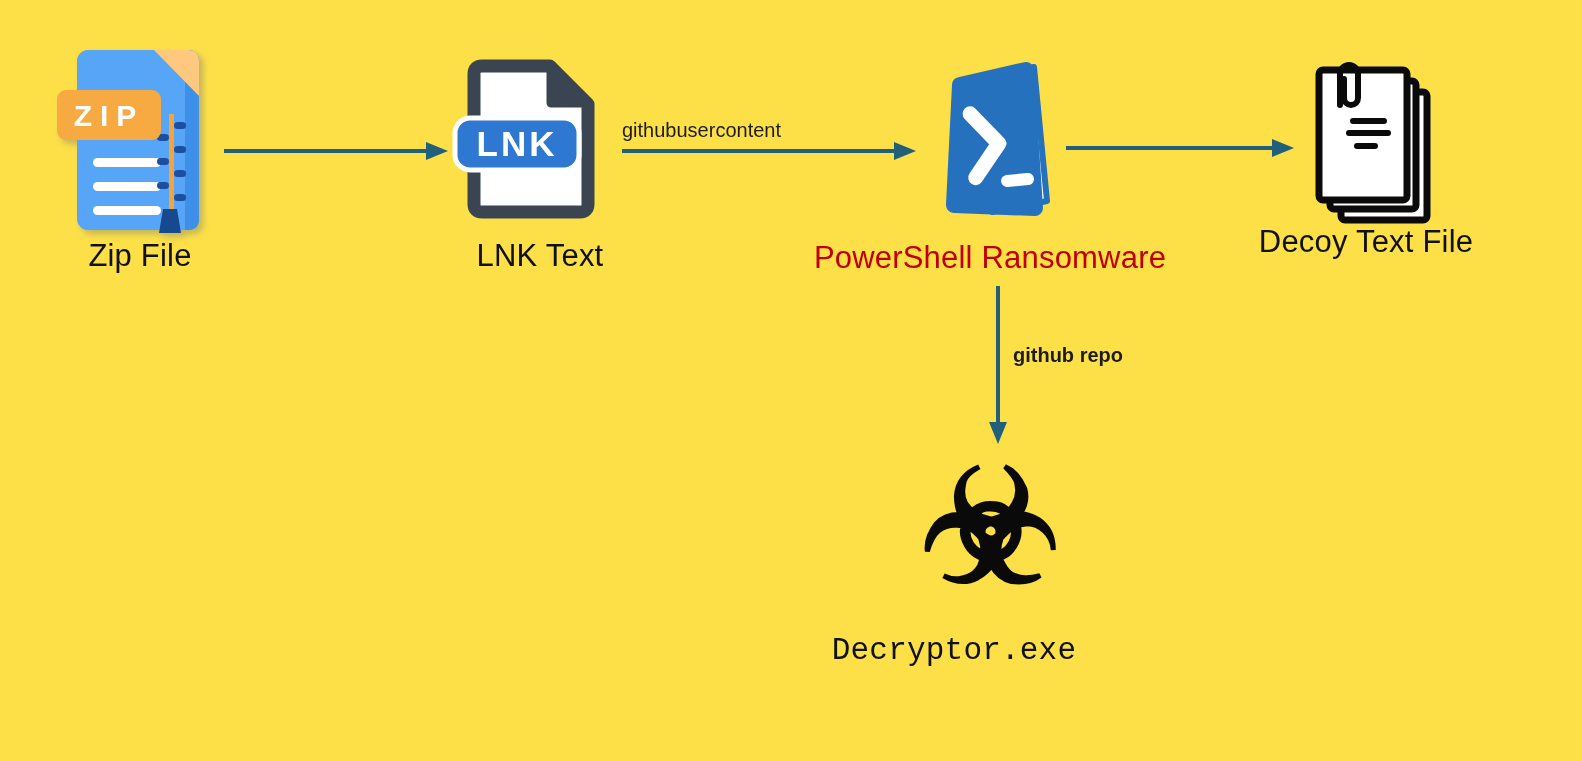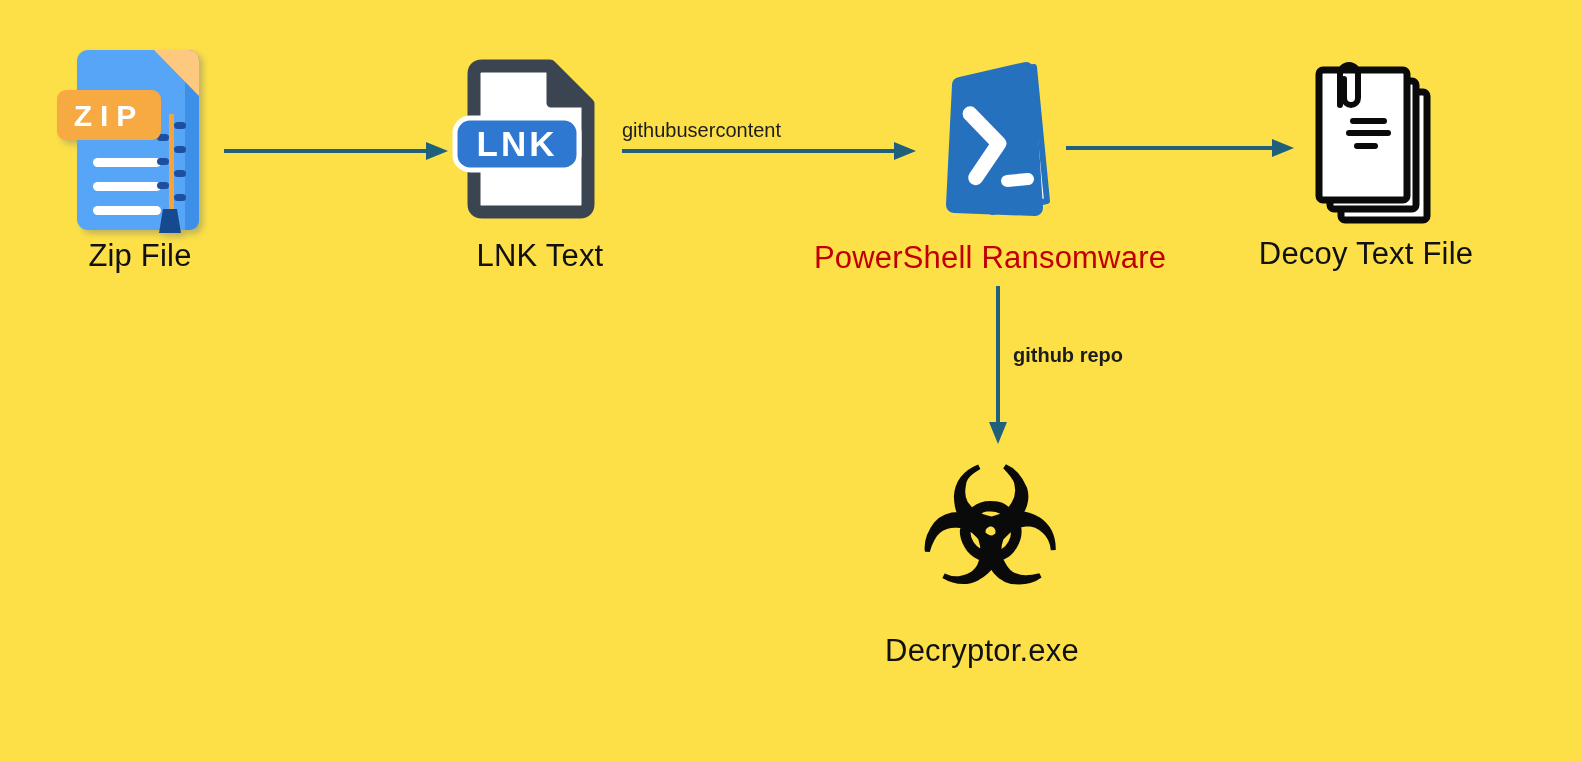--- a/index.html
+++ b/index.html
@@ -92,26 +92,26 @@
     <rect x="41" y="32" width="86" height="128" rx="4" fill="#ffffff" stroke="#0a0a0a" stroke-width="7"></rect>
     <rect x="30" y="21" width="86" height="128" rx="4" fill="#ffffff" stroke="#0a0a0a" stroke-width="7"></rect>
     <rect x="19" y="10" width="88" height="130" rx="4" fill="#ffffff" stroke="#0a0a0a" stroke-width="7"></rect>
     <g>
       <rect x="50" y="58" width="37" height="6" rx="3" fill="#0a0a0a"></rect>
       <rect x="46" y="70" width="45" height="6" rx="3" fill="#0a0a0a"></rect>
       <rect x="54" y="83" width="24" height="6" rx="3" fill="#0a0a0a"></rect>
     </g>
     <path d="M40 45 L40 14 a9 9 0 0 1 18 0 L58 38 a7 7 0 0 1 -14 0 L44 19" fill="none" stroke="#0a0a0a" stroke-width="6" stroke-linecap="round"></path>
   </svg>
-  <div class="node-label" style="left:1246px;top:236px;width:240px;">Decoy Text File</div>
+  <div class="node-label" style="left:1246px;top:224px;width:240px;">Decoy Text File</div>
 
   <svg class="abs" style="left:986px;top:286px" width="24" height="158" viewBox="0 0 24 158">
     <line x1="12" y1="0" x2="12" y2="137" stroke="#20607A" stroke-width="4"></line>
     <polygon points="3,136 21,136 12,158" fill="#20607A"></polygon>
   </svg>
   <div class="edge-label" style="left:1013px;top:344px;font-weight:bold;">github repo</div>
 
   <div id="biohazard-box">
     <div id="biohazard-glyph">☣</div>
   </div>
-  <div class="node-label" style="left:832px;top:633px;width:300px;">Decryptor.exe</div>
+  <div class="node-label" style="left:804px;top:633px;width:300px;font-family:Liberation Mono, monospace;">Decryptor.exe</div>
 
 </div>
 
 </body></html>

